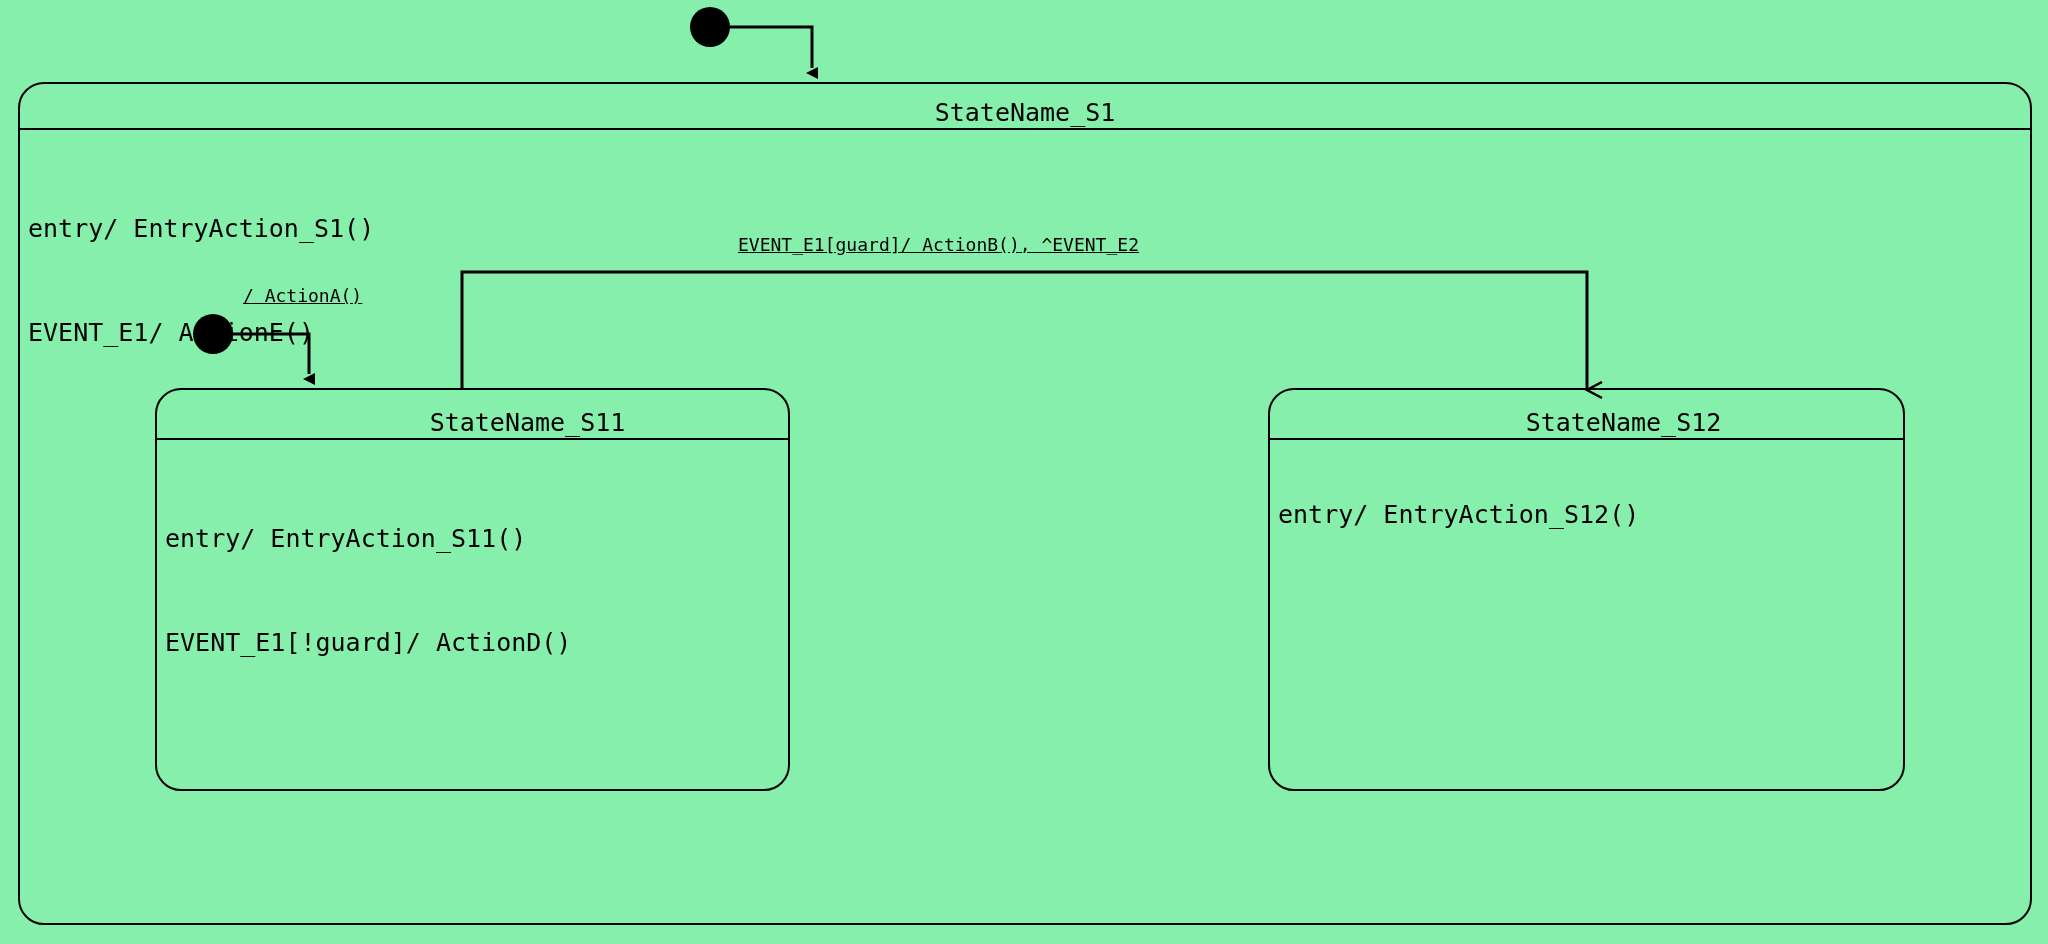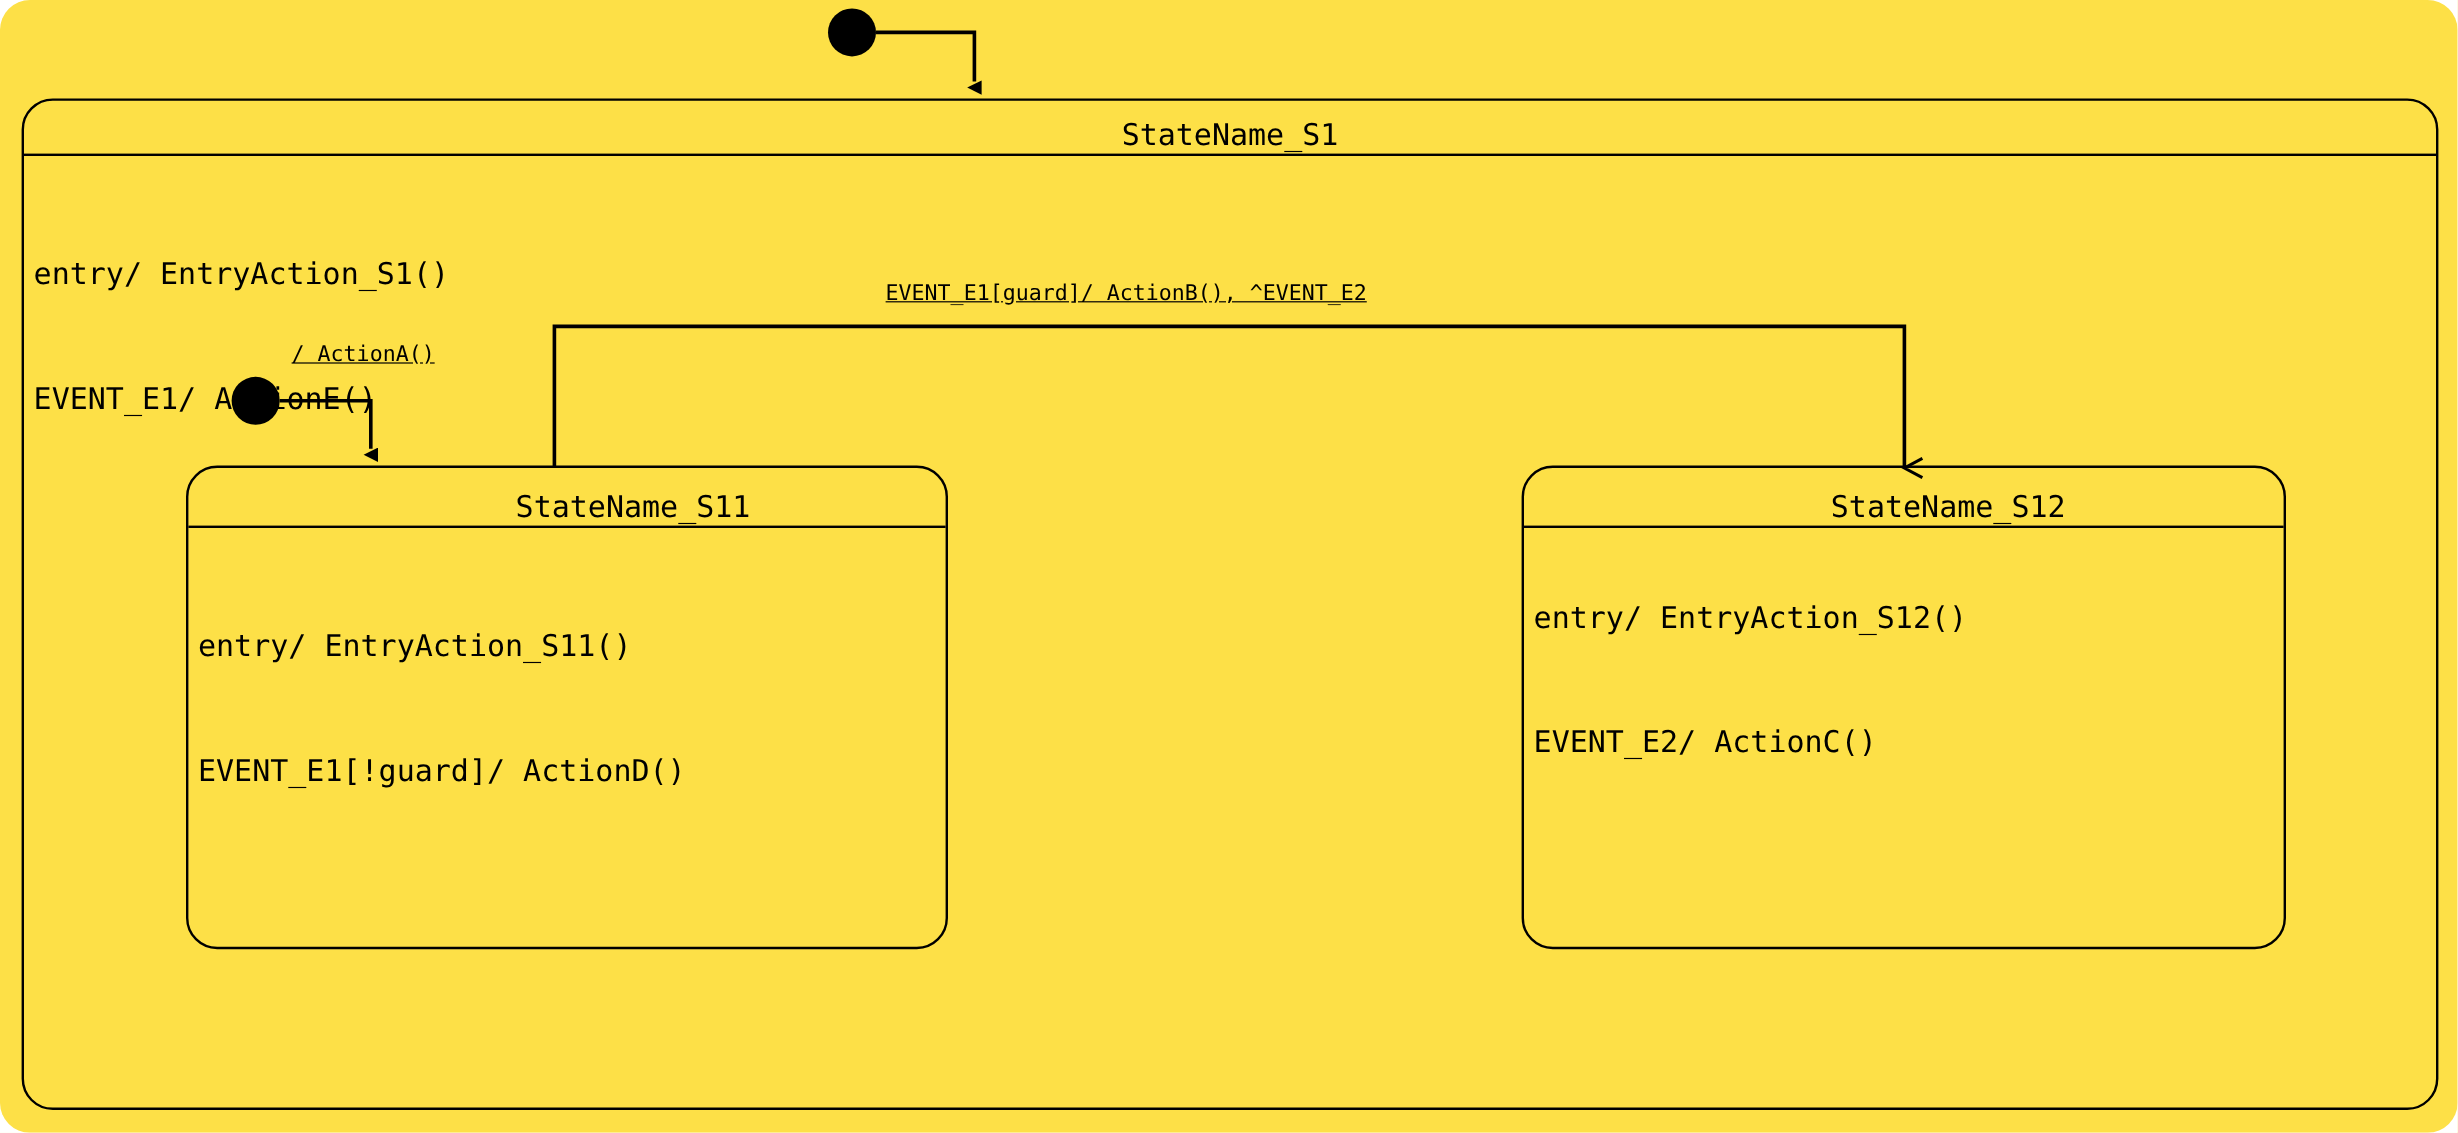--- a/index.html
+++ b/index.html
@@ -9,23 +9,22 @@
     background: #ffffff;
   }
   body {
     font-family: "DejaVu Sans Mono", "Liberation Mono", monospace;
     color: #000000;
   }
   #canvas {
     position: relative;
     width: 2048px;
     height: 944px;
-    background: #fde047;
+    background: #86efac;
     overflow: hidden;
-    border-radius: 25px;
   }
   #diagram-svg {
     position: absolute;
     left: 0;
     top: 0;
     width: 2048px;
     height: 944px;
   }
   .state-box {
     position: absolute;
@@ -108,19 +107,18 @@
   <div class="state-body" style="left:165px; top:450px;">
     <span class="state-body-line">entry/ EntryAction_S11()</span>
     <span class="state-body-line">EVENT_E1[!guard]/ ActionD()</span>
   </div>
 
   <div class="state-box" style="left:1268px; top:388px; width:637px; height:403px;"></div>
   <div class="state-title" style="left:1330px; width:587px; top:410px;">StateName_S12</div>
   <div class="state-divider" style="left:1270px; top:438px; width:633px;"></div>
   <div class="state-body" style="left:1278px; top:426px;">
     <span class="state-body-line">entry/ EntryAction_S12()</span>
-    <span class="state-body-line">EVENT_E2/ ActionC()</span>
   </div>
 
   <div class="edge-label" style="left:738px; top:236px;">EVENT_E1[guard]/ ActionB(), ^EVENT_E2</div>
   <div class="edge-label" style="left:243px; top:287px;">/ ActionA()</div>
 
 </div>
 
 </body></html>

